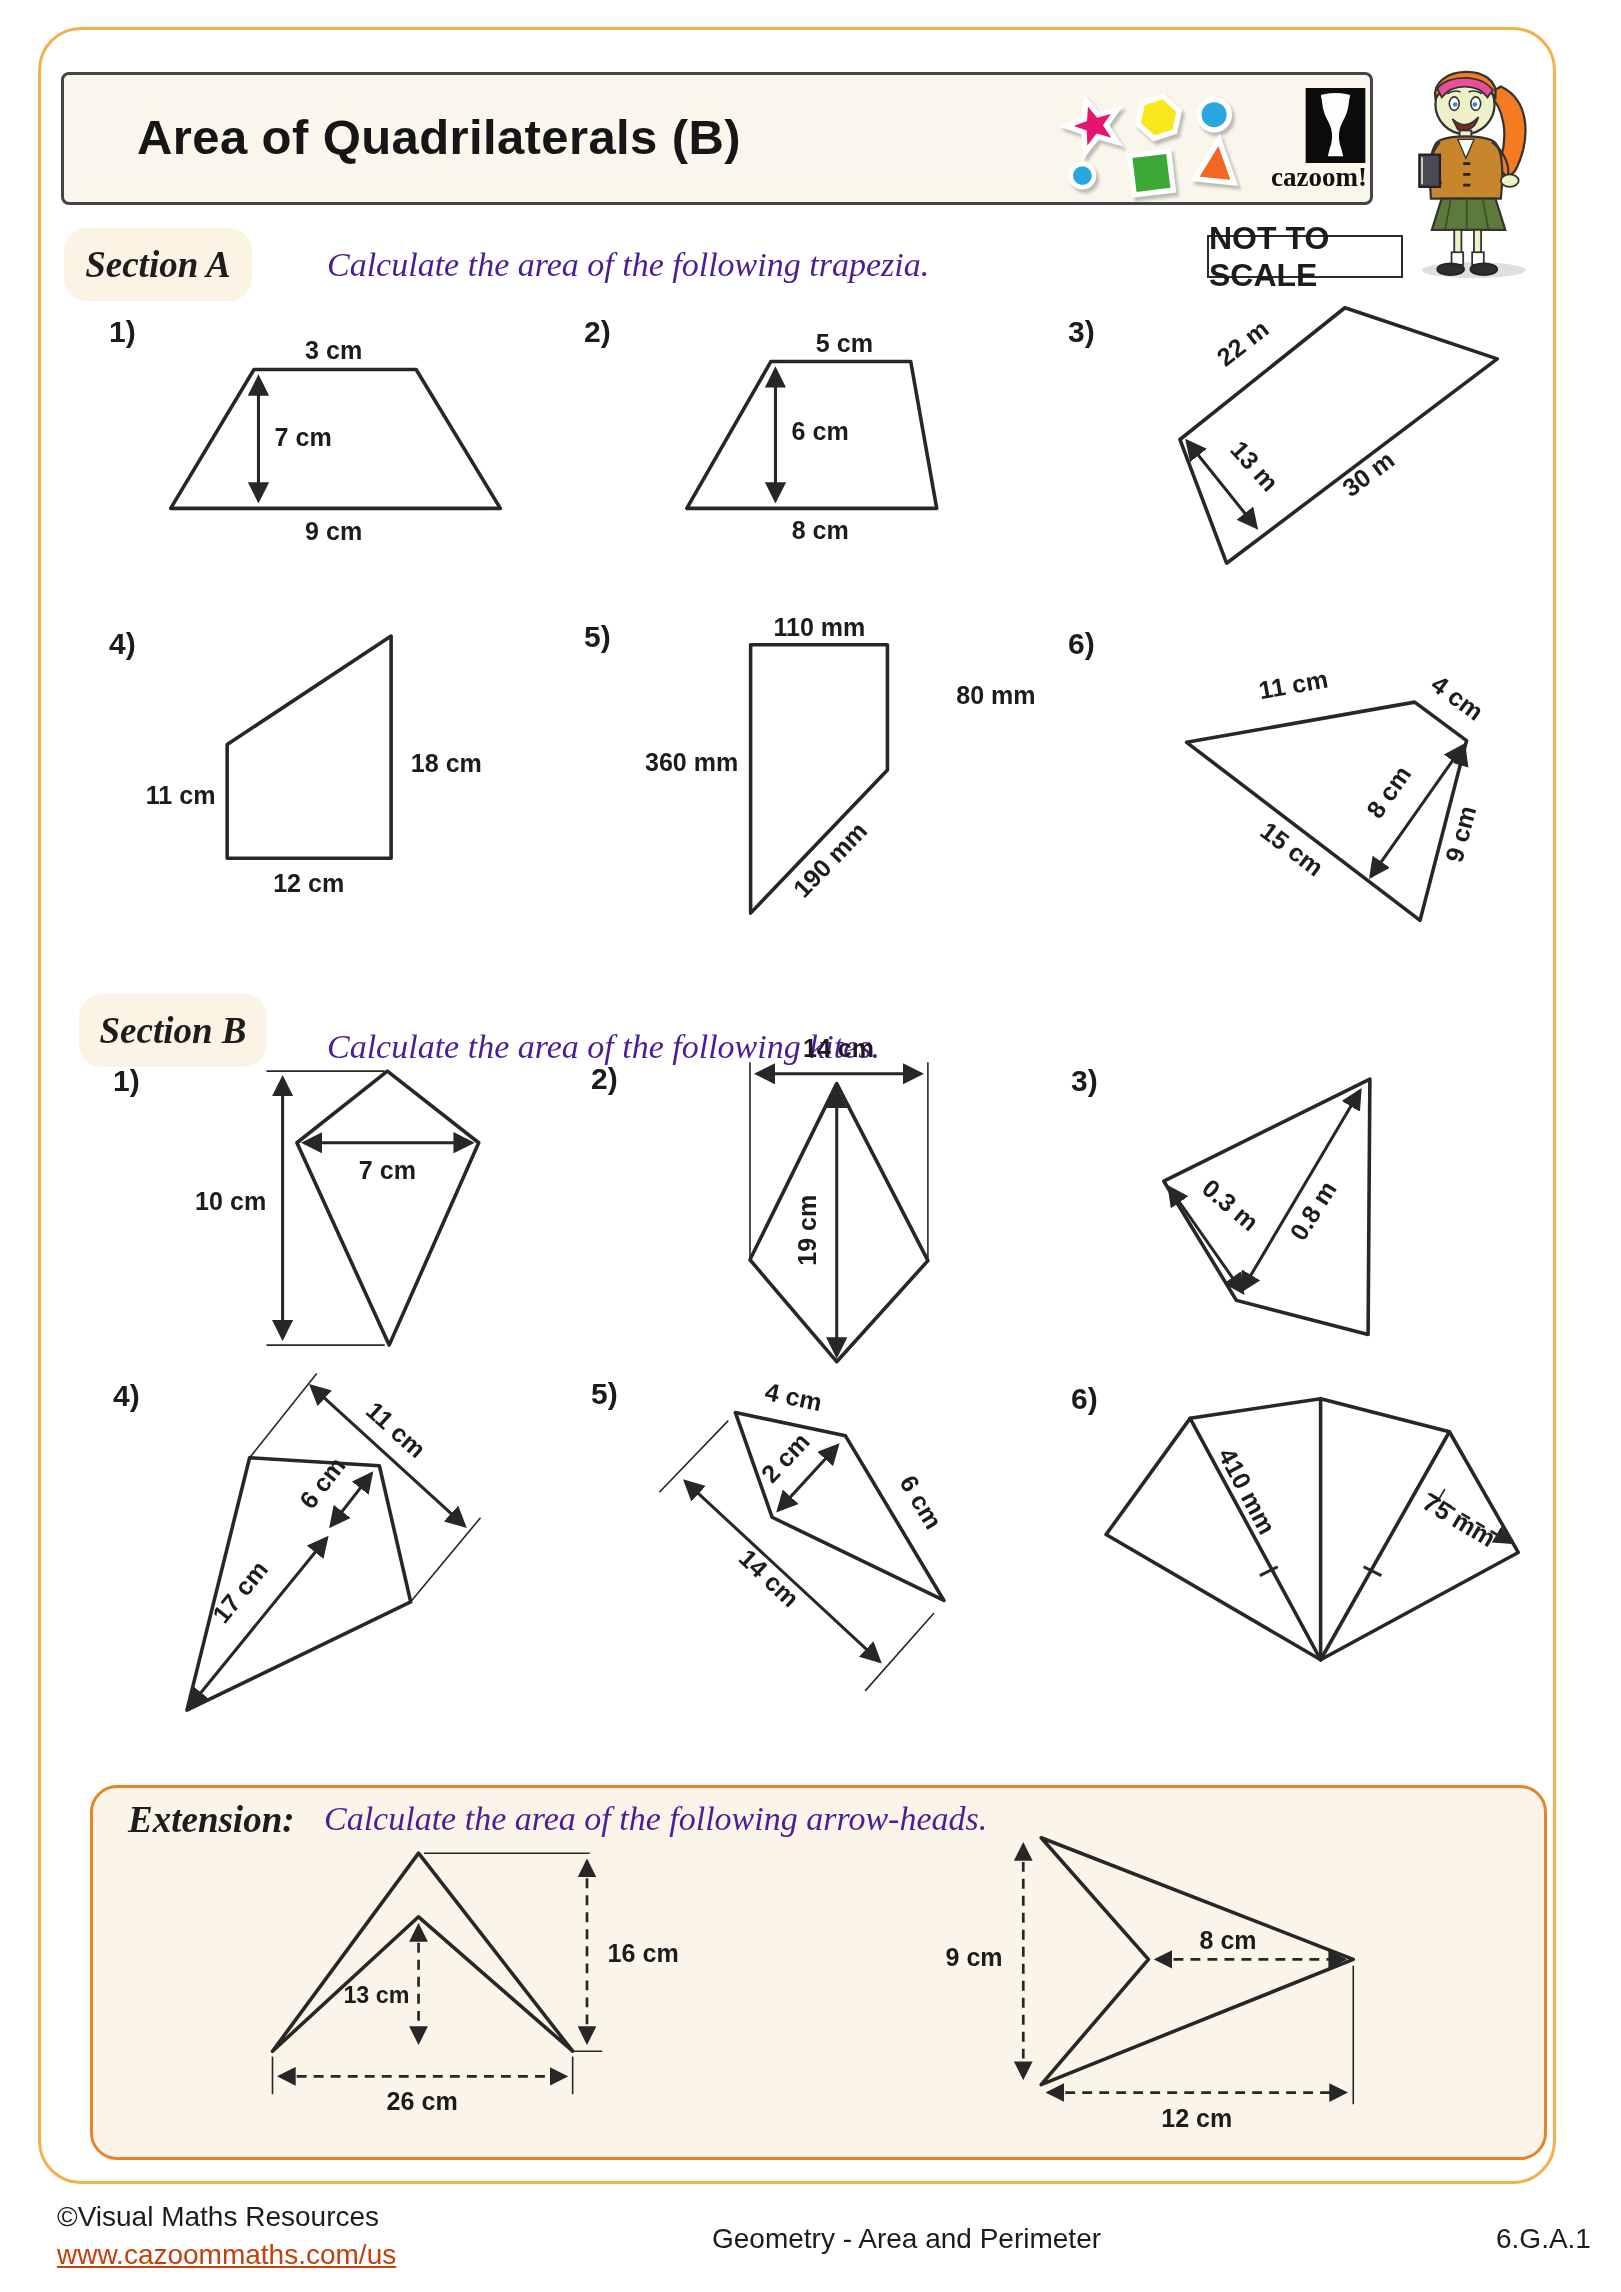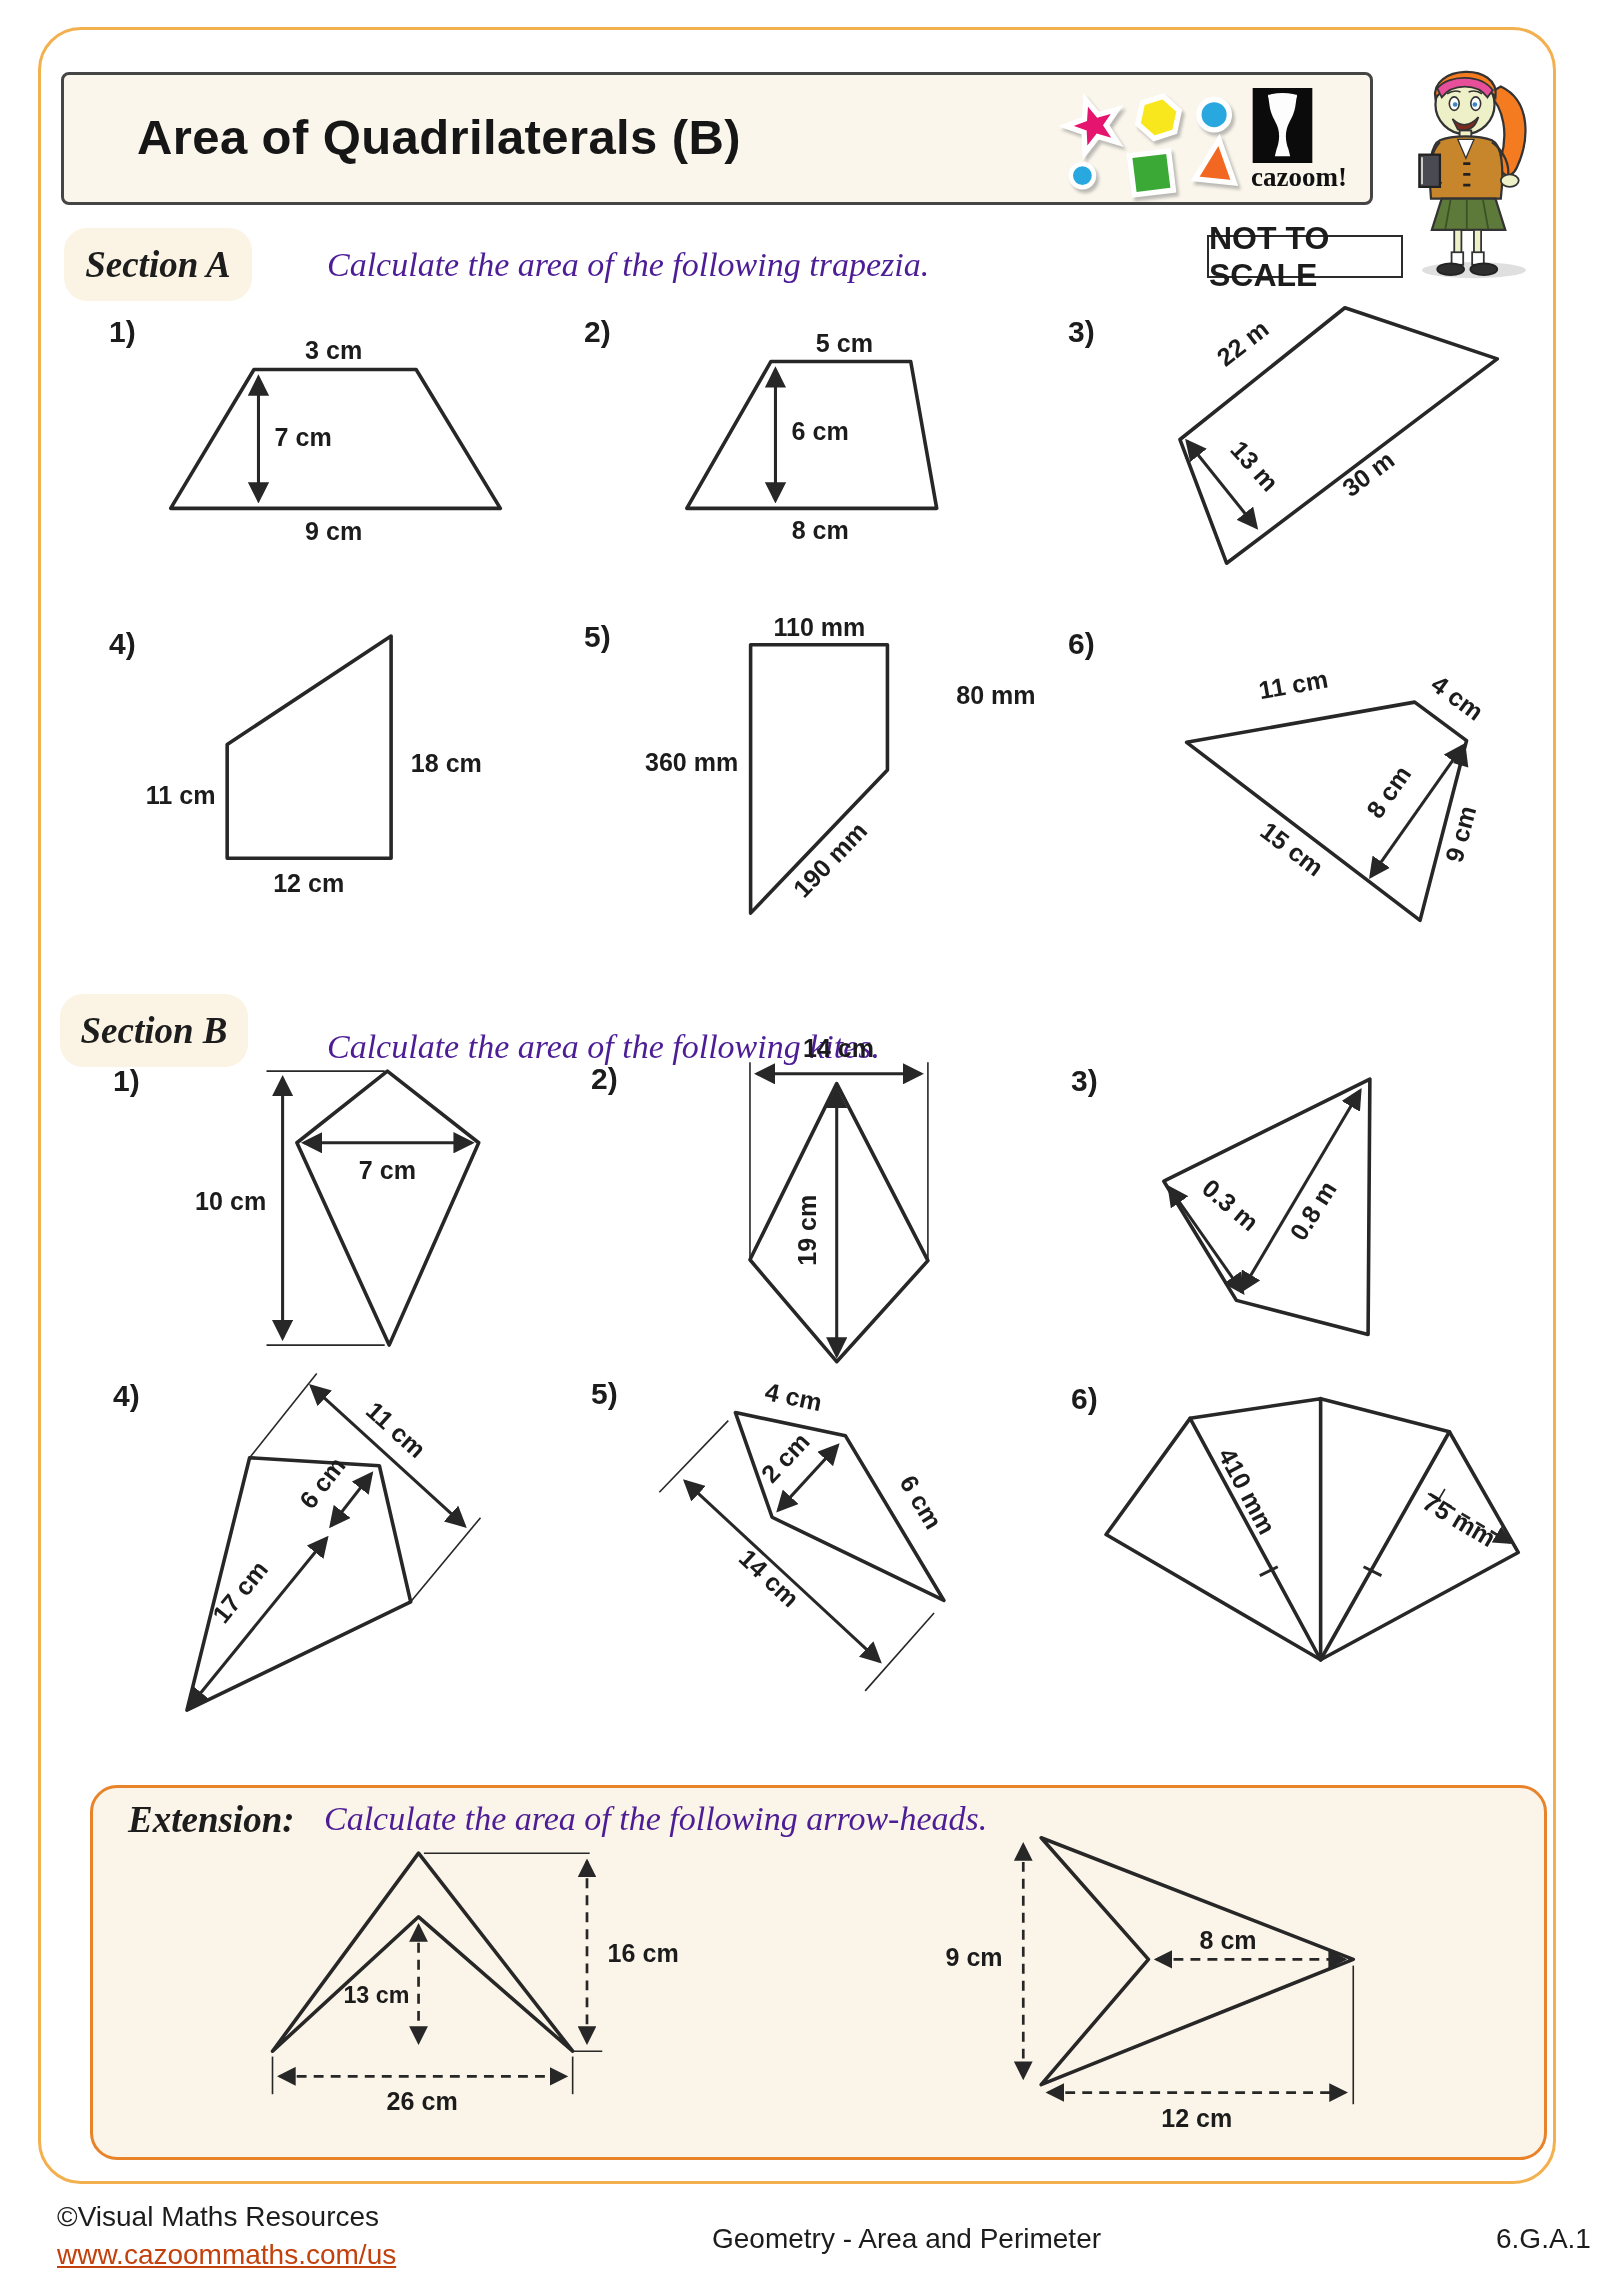--- a/index.html
+++ b/index.html
@@ -56,21 +56,21 @@
         <circle cx="25" cy="100" r="13" fill="#29a8e0" stroke="#fff" stroke-width="5"></circle>
       </g>
     <g class="sticker">
         <rect transform="rotate(-7 102 97)" x="80" y="75" width="44" height="44" fill="#3aa935" stroke="#fff" stroke-width="6"></rect>
       </g>
     <g class="sticker">
         <polygon transform="rotate(6 175 84)" points="175,60 197,106 153,106" fill="#f26722" stroke="#fff" stroke-width="6"></polygon>
       </g>
   </svg>
 
-  <div class="abs" style="left:1187px;top:12.5px;width:116px;text-align:left">
+  <div class="abs" style="left:1187px;top:12.5px;width:116px;text-align:right">
     <svg style="position:relative" width="63" height="75" viewBox="0 0 70 88">
       <rect x="0" y="0" width="70" height="88" fill="#0b0b0b"></rect>
       <path d="M18,8 L52,8 L50,22 C48,34 42,40 40,48 C38,56 39,64 42,72 L44,80 L26,80 L28,72 C31,64 32,56 30,48 C28,40 22,34 20,22 Z" fill="#fdfdfd"></path>
       <ellipse cx="35" cy="10" rx="17" ry="4" fill="#fdfdfd"></ellipse>
     </svg>
     <div style="font:bold 27px 'Liberation Serif',serif;color:#111;margin-top:-3.6px">cazoom!</div>
   </div>
 </div>
 
 <svg class="abs" style="left:1395px;top:49px" width="157" height="231" viewBox="0 0 175 258">
@@ -164,21 +164,21 @@
   <polygon class="shape" points="84,129 339,84 397,127 345,328"></polygon>
   <line class="dim" x1="393" y1="133" x2="290" y2="279" marker-start="url(#ah)" marker-end="url(#ah)"></line>
   <polygon fill="#272727" points="396,133 399,157 382,152"></polygon>
   <text x="205" y="74" text-anchor="middle" transform="rotate(-10 205 74)">11 cm</text>
   <text x="381" y="87" text-anchor="middle" transform="rotate(36 381 87)">4 cm</text>
   <text x="318" y="190" text-anchor="middle" transform="rotate(-55 318 190)">8 cm</text>
   <text x="196" y="256" text-anchor="middle" transform="rotate(37 196 256)">15 cm</text>
   <text x="400" y="234" text-anchor="middle" transform="rotate(-75 400 234)">9 cm</text>
 </svg>
 
-<div class="abs pill" style="left:60px;top:994px">
+<div class="abs pill" style="left:79px;top:994px">
   <span class="serifb">Section B</span>
 </div>
 <div class="abs serifi" style="left:327px;top:1028px">Calculate the area of the following kites.</div>
 
 <div class="abs pnum" style="left:113px;top:1064px">1)</div>
 <div class="abs pnum" style="left:591px;top:1062px">2)</div>
 <div class="abs pnum" style="left:1071px;top:1064px">3)</div>
 
 <svg style="left:125px;top:1061px" width="394" height="296" viewBox="0 0 440 330">
   <polygon class="shape" points="293,11 395,91 295,317 192,91"></polygon>

